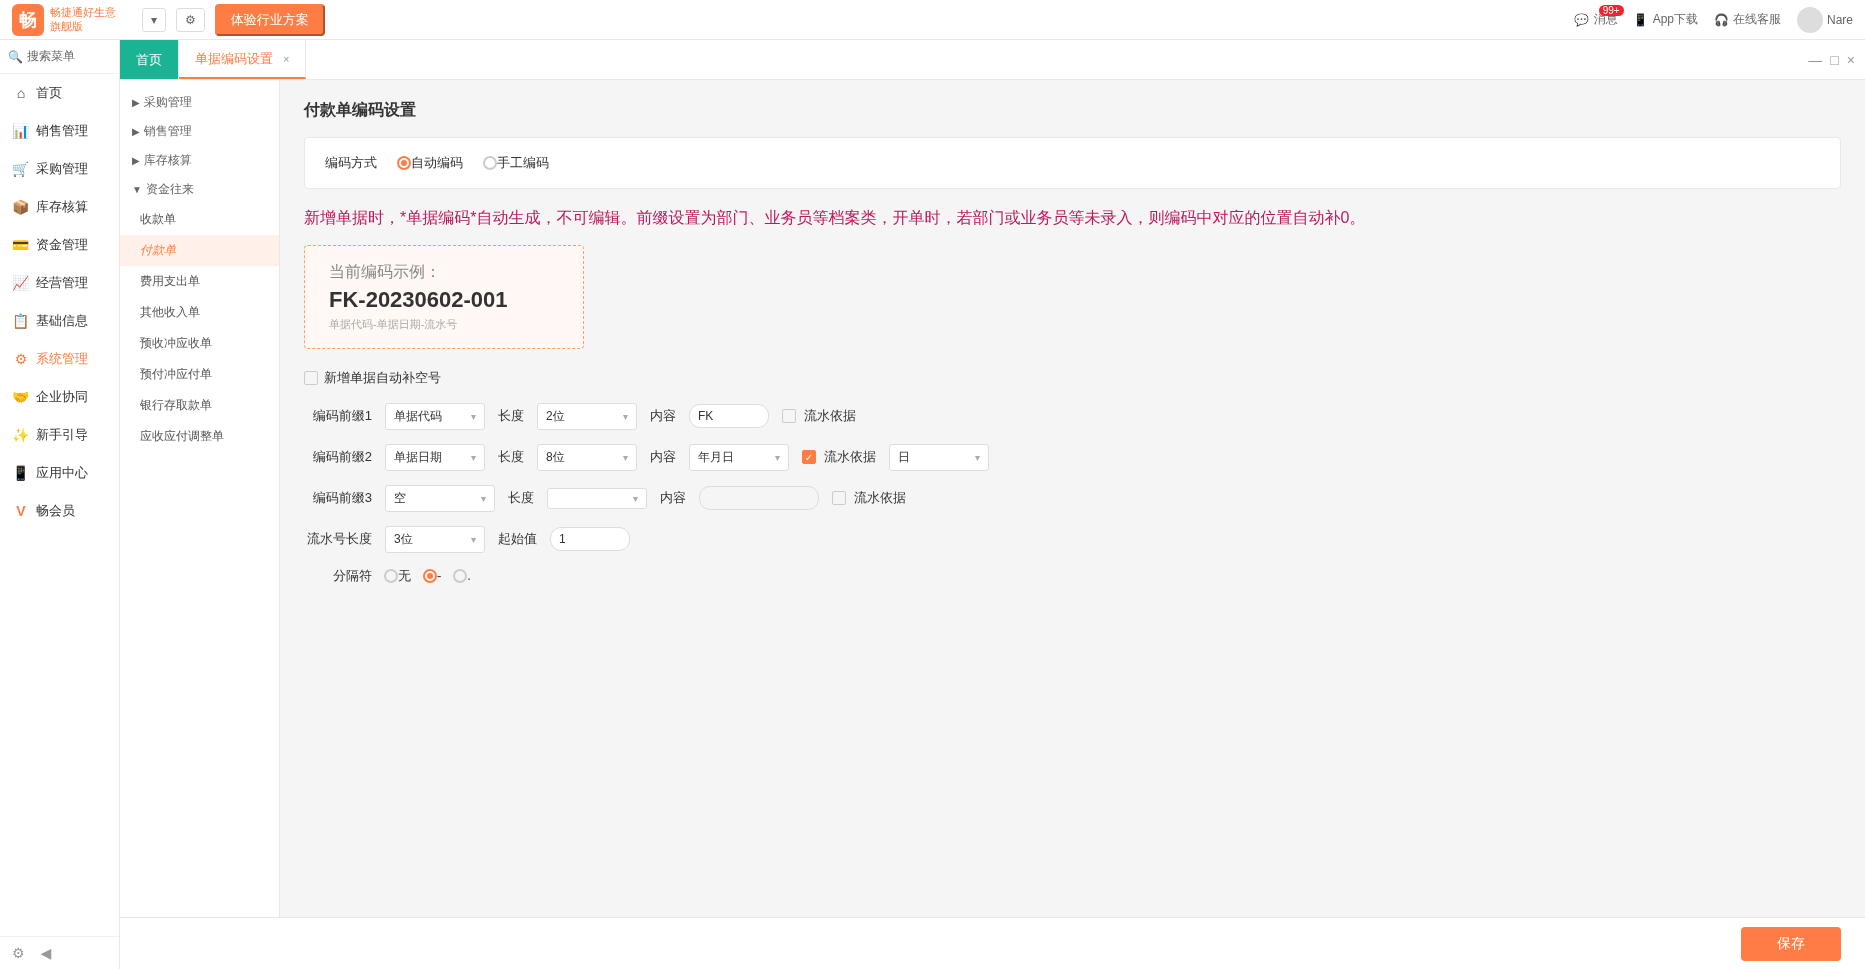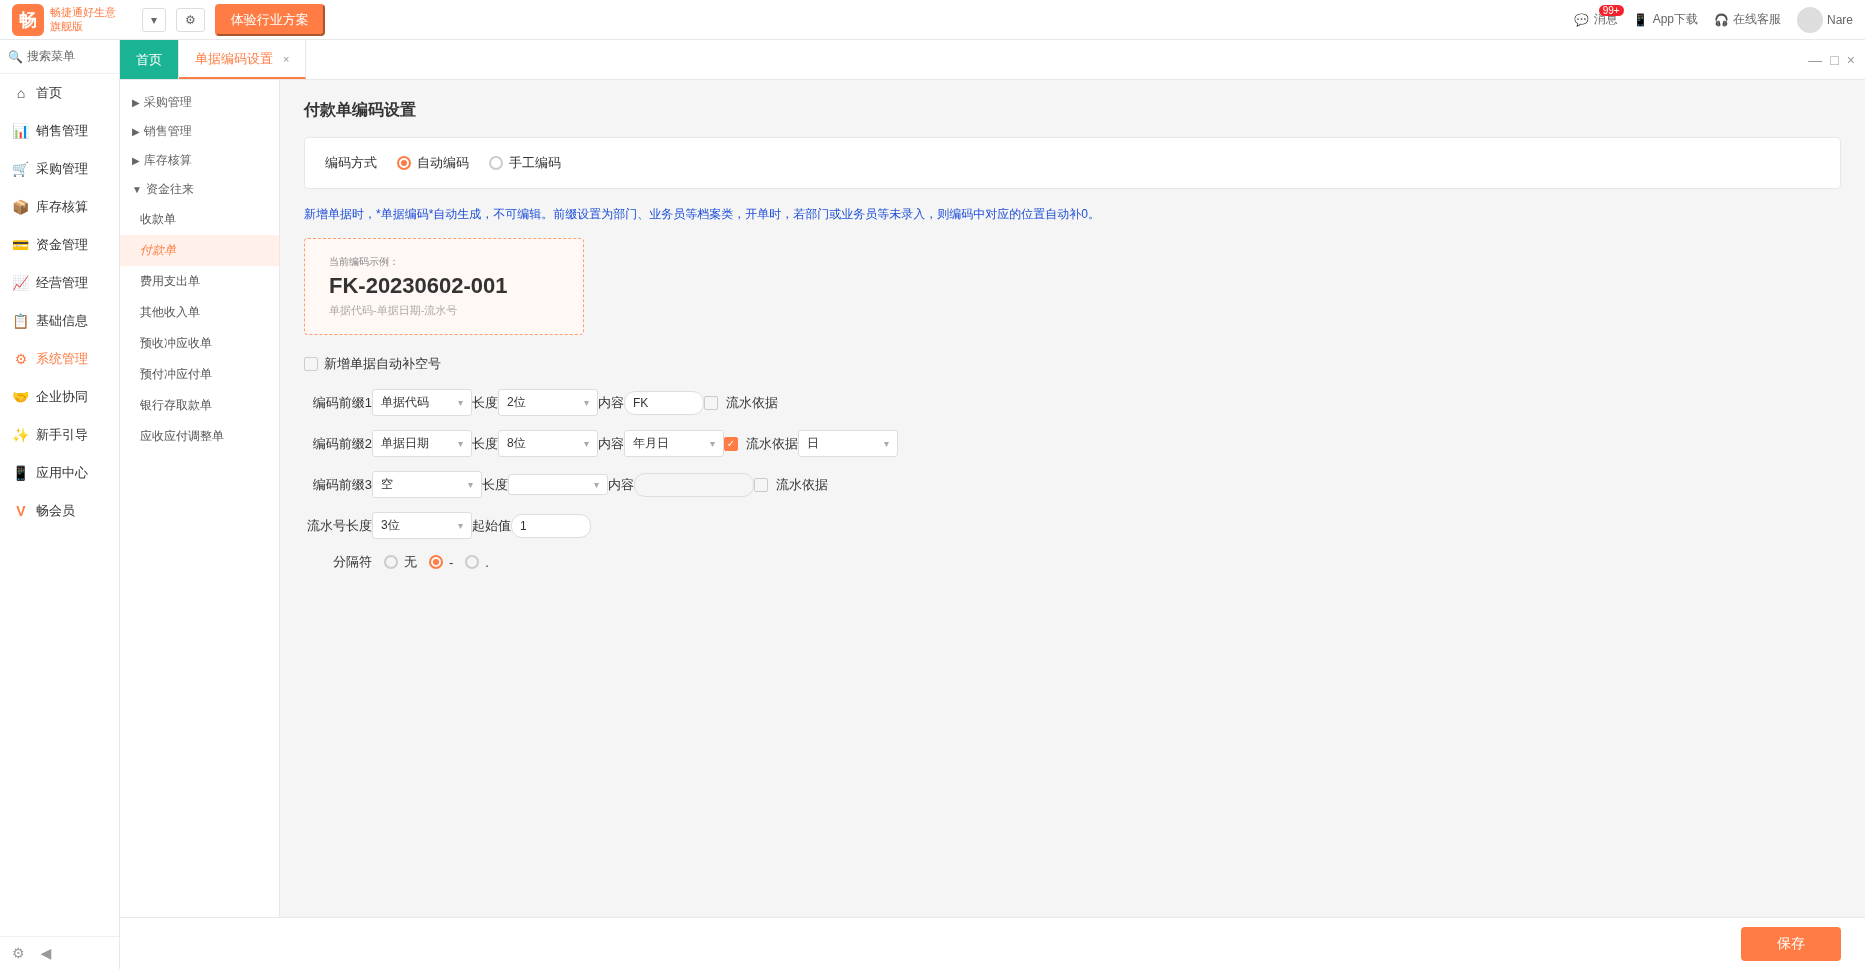--- a/index.html
+++ b/index.html
@@ -48,40 +48,40 @@
     .sec-menu-item.active { color: #ff7d45; background: #fff0ea; font-style: italic; }
     .chevron { font-size: 10px; }
 
     
     .page-main { flex: 1; overflow-y: auto; padding: 20px 24px; background: #f5f5f5; }
     .page-title { font-size: 16px; font-weight: bold; color: #333; margin-bottom: 16px; }
 
     
     .section-card { background: #fff; border-radius: 4px; padding: 16px 20px; margin-bottom: 16px; border: 1px solid #e8e8e8; }
     .encoding-method { display: flex; align-items: center; gap: 20px; }
-    .radio-group { display: flex; align-items: center; gap: 6px; font-size: 13px; cursor: pointer; }
+    .radio-group { display: flex; align-items: center; gap: 0; font-size: 13px; cursor: pointer; }
     .radio-btn { width: 14px; height: 14px; border-radius: 50%; border: 2px solid #ccc; display: flex; align-items: center; justify-content: center; }
     .radio-btn.checked { border-color: #ff7d45; }
     .radio-btn.checked::after { content: ''; width: 6px; height: 6px; border-radius: 50%; background: #ff7d45; }
 
-    .info-text { font-size: 12px; color: #1d4ed8; margin-bottom: 14px; line-height: 1.6; }
+    .info-text { font-size: 16px; color: #be185d; margin-bottom: 14px; line-height: 1.6; }
 
     
     .code-preview { background: #fff8f5; border: 1px dashed #ff9d6e; border-radius: 4px; padding: 16px 24px; margin-bottom: 20px; display: inline-block; min-width: 280px; }
-    .code-preview-label { font-size: 10px; color: #888; margin-bottom: 4px; }
+    .code-preview-label { font-size: 16px; color: #888; margin-bottom: 4px; }
     .code-preview-value { font-size: 22px; font-weight: bold; color: #333; }
     .code-preview-desc { font-size: 11px; color: #aaa; margin-top: 4px; }
 
     
     .checkbox-row { display: flex; align-items: center; gap: 6px; margin-bottom: 16px; font-size: 13px; }
     .checkbox { width: 14px; height: 14px; border: 1px solid #ccc; border-radius: 2px; cursor: pointer; }
     .checkbox.checked { background: #ff7d45; border-color: #ff7d45; display: flex; align-items: center; justify-content: center; color: #fff; font-size: 10px; }
 
     
-    .form-row { display: flex; align-items: center; gap: 0; margin-bottom: 14px; flex-wrap: wrap; }
+    .form-row { display: flex; align-items: center; gap: 13px; margin-bottom: 14px; flex-wrap: wrap; }
     .form-label { font-size: 13px; color: #333; white-space: nowrap; width: 68px; text-align: right; }
     .form-select { display: flex; align-items: center; border: 1px solid #ddd; border-radius: 3px; padding: 4px 8px; background: #fff; cursor: pointer; gap: 4px; min-width: 100px; font-size: 12px; color: #333; }
     .form-select .arrow { color: #aaa; font-size: 10px; margin-left: auto; }
     .form-input { border: 1px solid #ddd; border-radius: 11px; padding: 4px 8px; background: #f5f5f5; font-size: 12px; color: #999; min-width: 60px; }
     .form-input.editable { background: #fff; color: #333; }
     .form-group { display: flex; align-items: center; gap: 8px; }
     .form-text { font-size: 13px; color: #333; }
 
     
     .sep-row { display: flex; align-items: center; gap: 12px; margin-bottom: 8px; }

